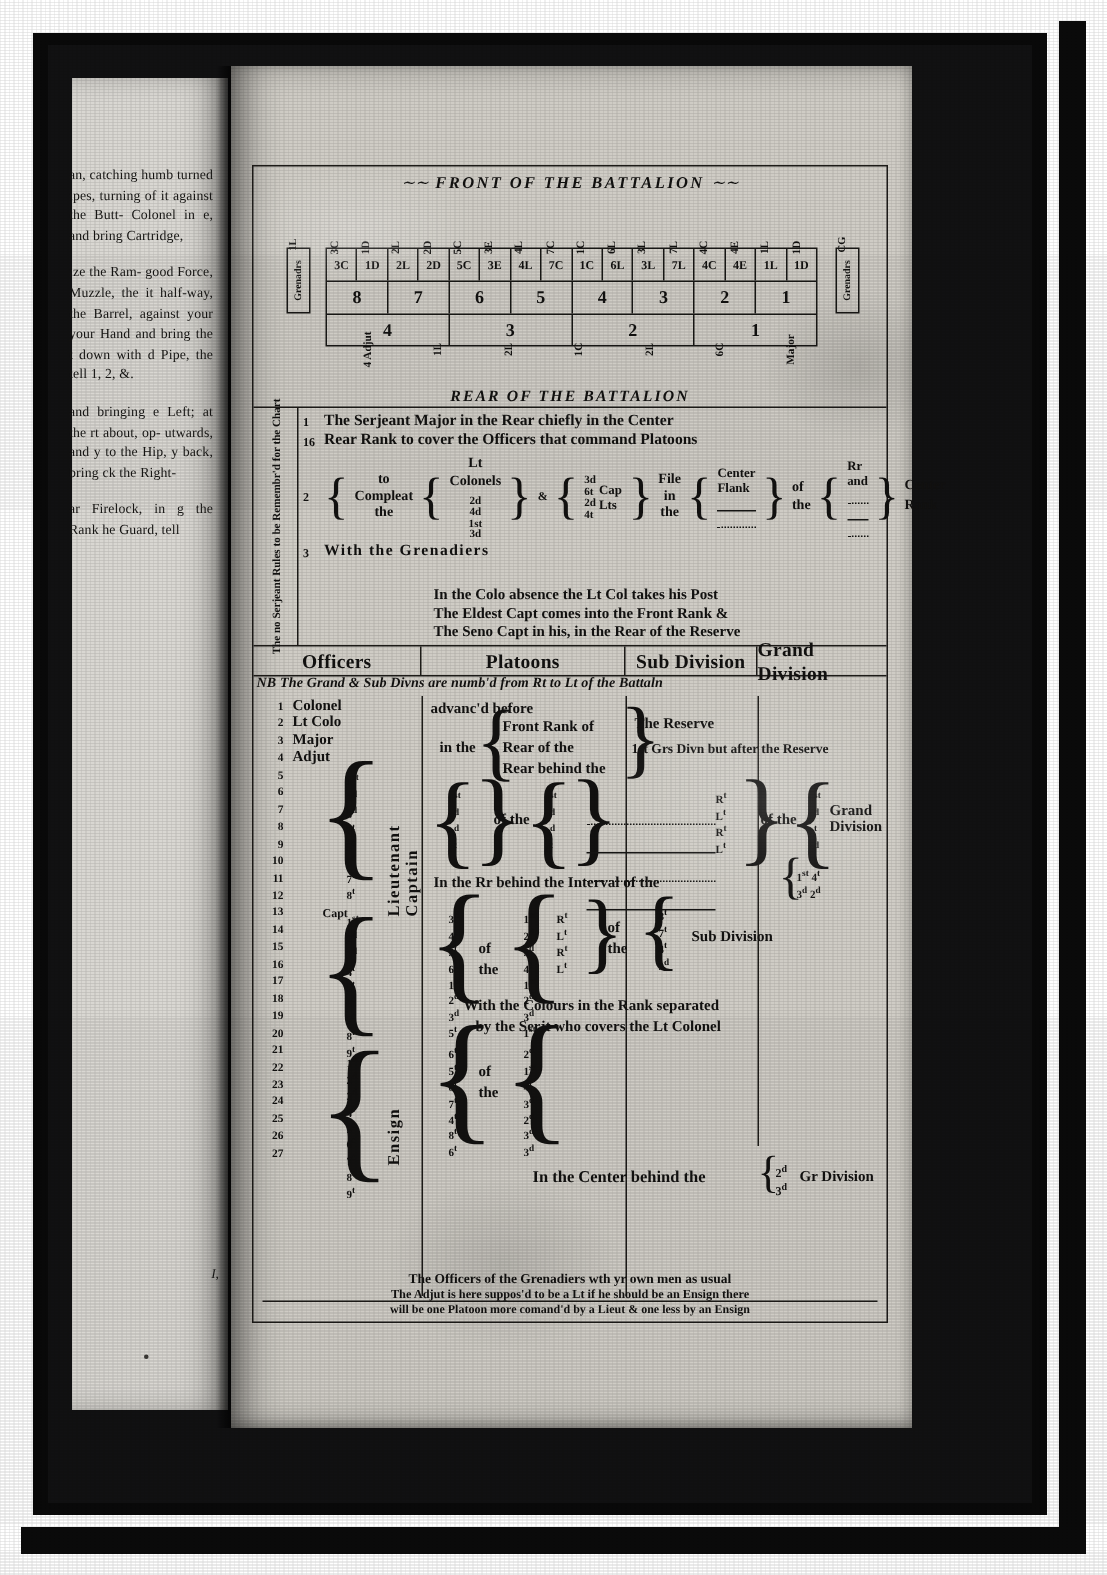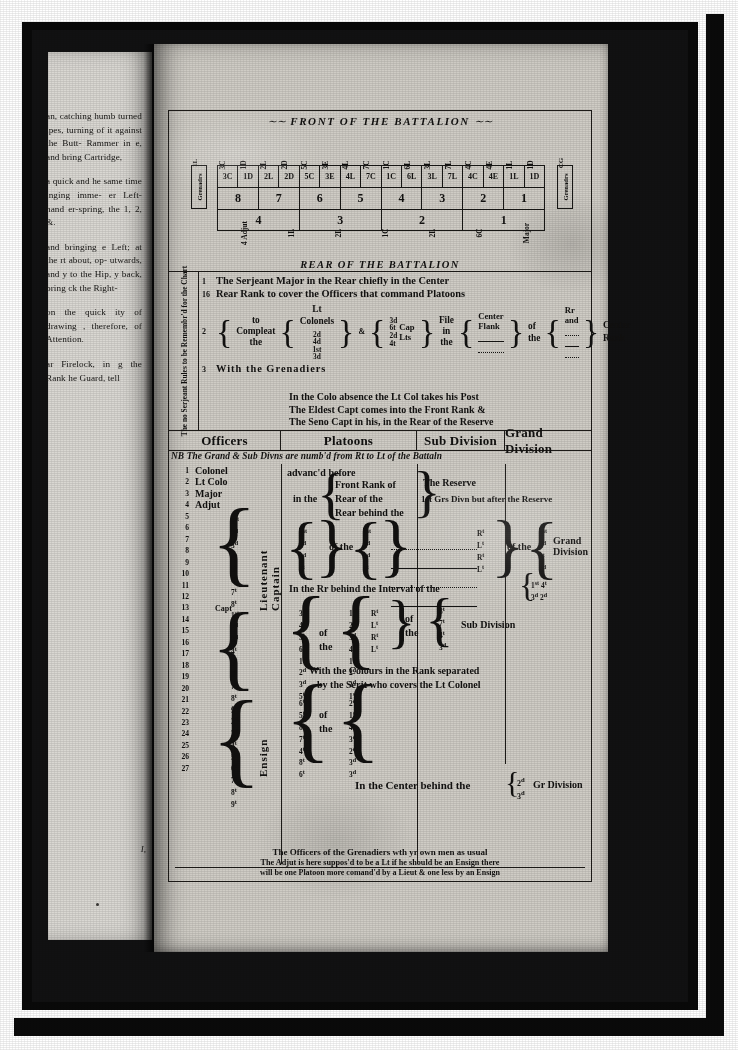--- a/index.html
+++ b/index.html
@@ -300,24 +300,23 @@
 <div id="photo-frame">
   <div id="photo-black"></div>
   <div id="photo-white-mat"></div>
   <div id="photo-plate"></div>
   <div id="board"></div>
 
   <div id="book">
 
     <div id="page-left">
       <div class="col">
-        <p>an, catching humb turned ipes, turning of it against the Butt- Rammer in e, and bring Cartridge,</p>
-        <p>a quick and he same time inging imme- er Left-hand er-spring, the 1, 2, &amp;.</p>
+        <p>an, catching humb turned ipes, turning of it against the Butt- Colonel in e, and bring Cartridge,</p>
+        <p>ize the Ram- good Force, Muzzle, the it half-way, the Barrel, against your your Hand and bring the t down with d Pipe, the tell 1, 2, &amp;.</p>
         <p>and bringing e Left; at the rt about, op- utwards, and y to the Hip, y back, bring ck the Right-</p>
-        <p>on the quick ity of drawing , therefore, of Attention.</p>
         <p>ar Firelock, in g the Rank he Guard, tell</p>
       </div>
       <div class="sig">I,</div>
       <div class="dot"></div>
     </div>
 
     <div id="gutter"></div>
     <div id="spine-edge"></div>
 
     <div id="page-right">

